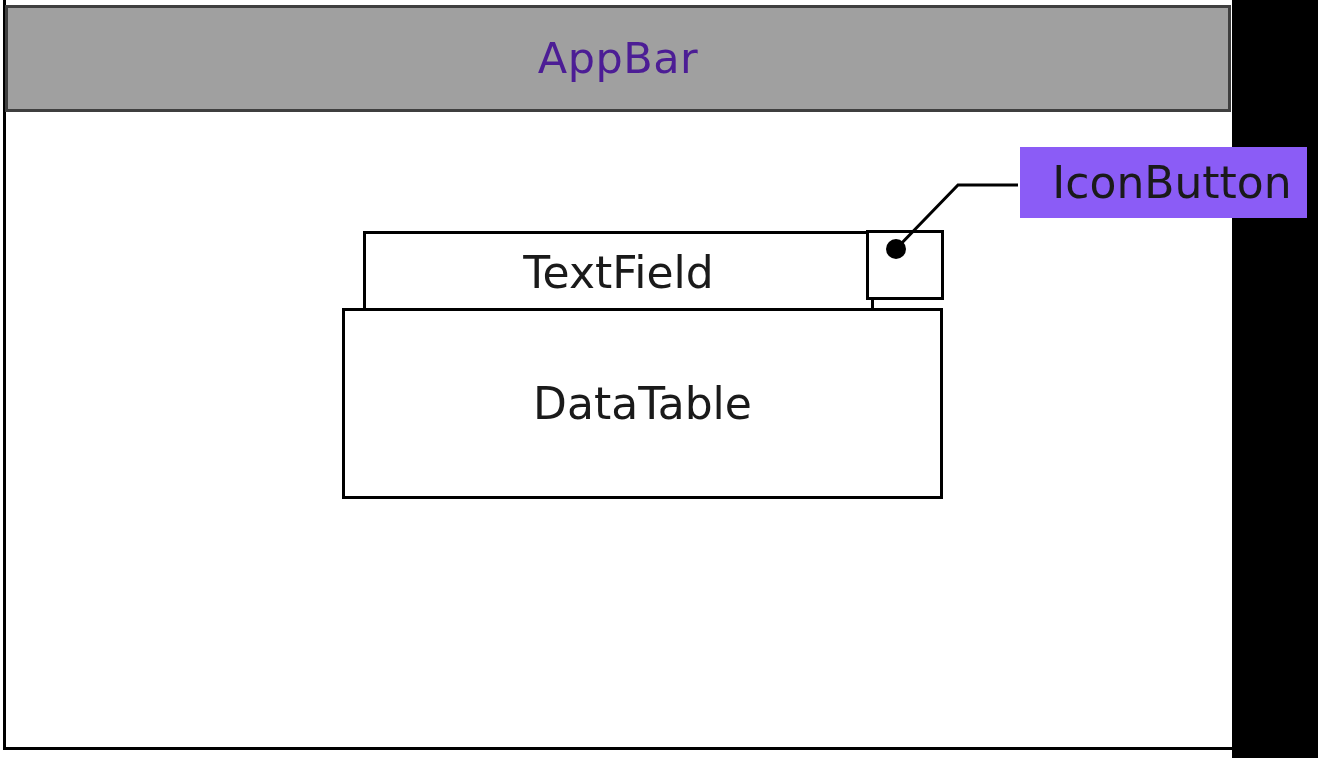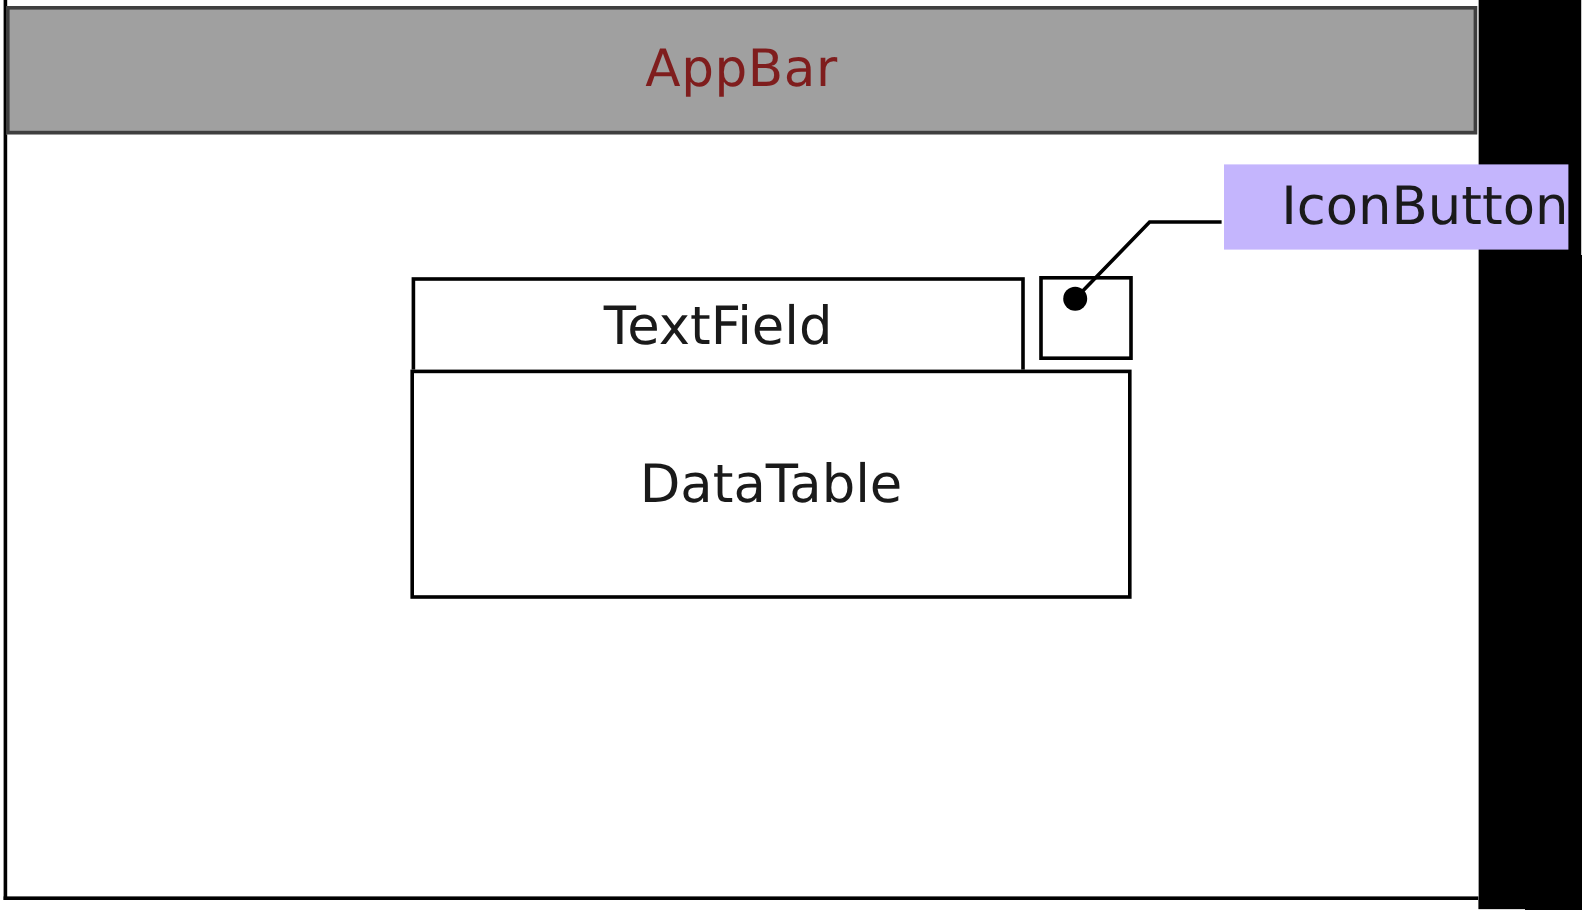--- a/index.html
+++ b/index.html
@@ -50,21 +50,21 @@
     width: 1226px;
     height: 107px;
     background: #a0a0a0;
     border: 3px solid #3f3f3f;
     box-sizing: border-box;
     display: flex;
     align-items: center;
     justify-content: center;
   }
   .appbar-title {
-    color: #7f1d1d;
+    color: #4c1d95;
     font-size: 43px;
     font-weight: 400;
     letter-spacing: 0.5px;
     line-height: 1;
   }
 
   
   .wf-box {
     position: absolute;
     border: 3px solid #000000;
@@ -75,21 +75,21 @@
     justify-content: center;
   }
   .wf-label {
     color: #1a1a1a;
     font-size: 44px;
     font-weight: 400;
     line-height: 1;
   }
 
   .textfield-box {
-    left: 343px;
+    left: 363px;
     top: 231px;
     width: 511px;
     height: 83px;
   }
 
   .iconbutton-box {
     left: 866px;
     top: 230px;
     width: 78px;
     height: 70px;
@@ -110,27 +110,27 @@
     width: 1318px;
     height: 758px;
     pointer-events: none;
     overflow: visible;
   }
 
   
   .callout-label {
     position: absolute;
     left: 1020px;
-    top: 137px;
+    top: 147px;
     width: 287px;
     height: 71px;
-    background: #c4b5fd;
+    background: #8b5cf6;
     display: flex;
     align-items: center;
-    justify-content: flex-end;
+    justify-content: center;
   }
   .callout-label-text {
     color: #1a1a1a;
     font-size: 44px;
     font-weight: 400;
     line-height: 1;
     padding-left: 17px;
     white-space: nowrap;
   }
 </style>

